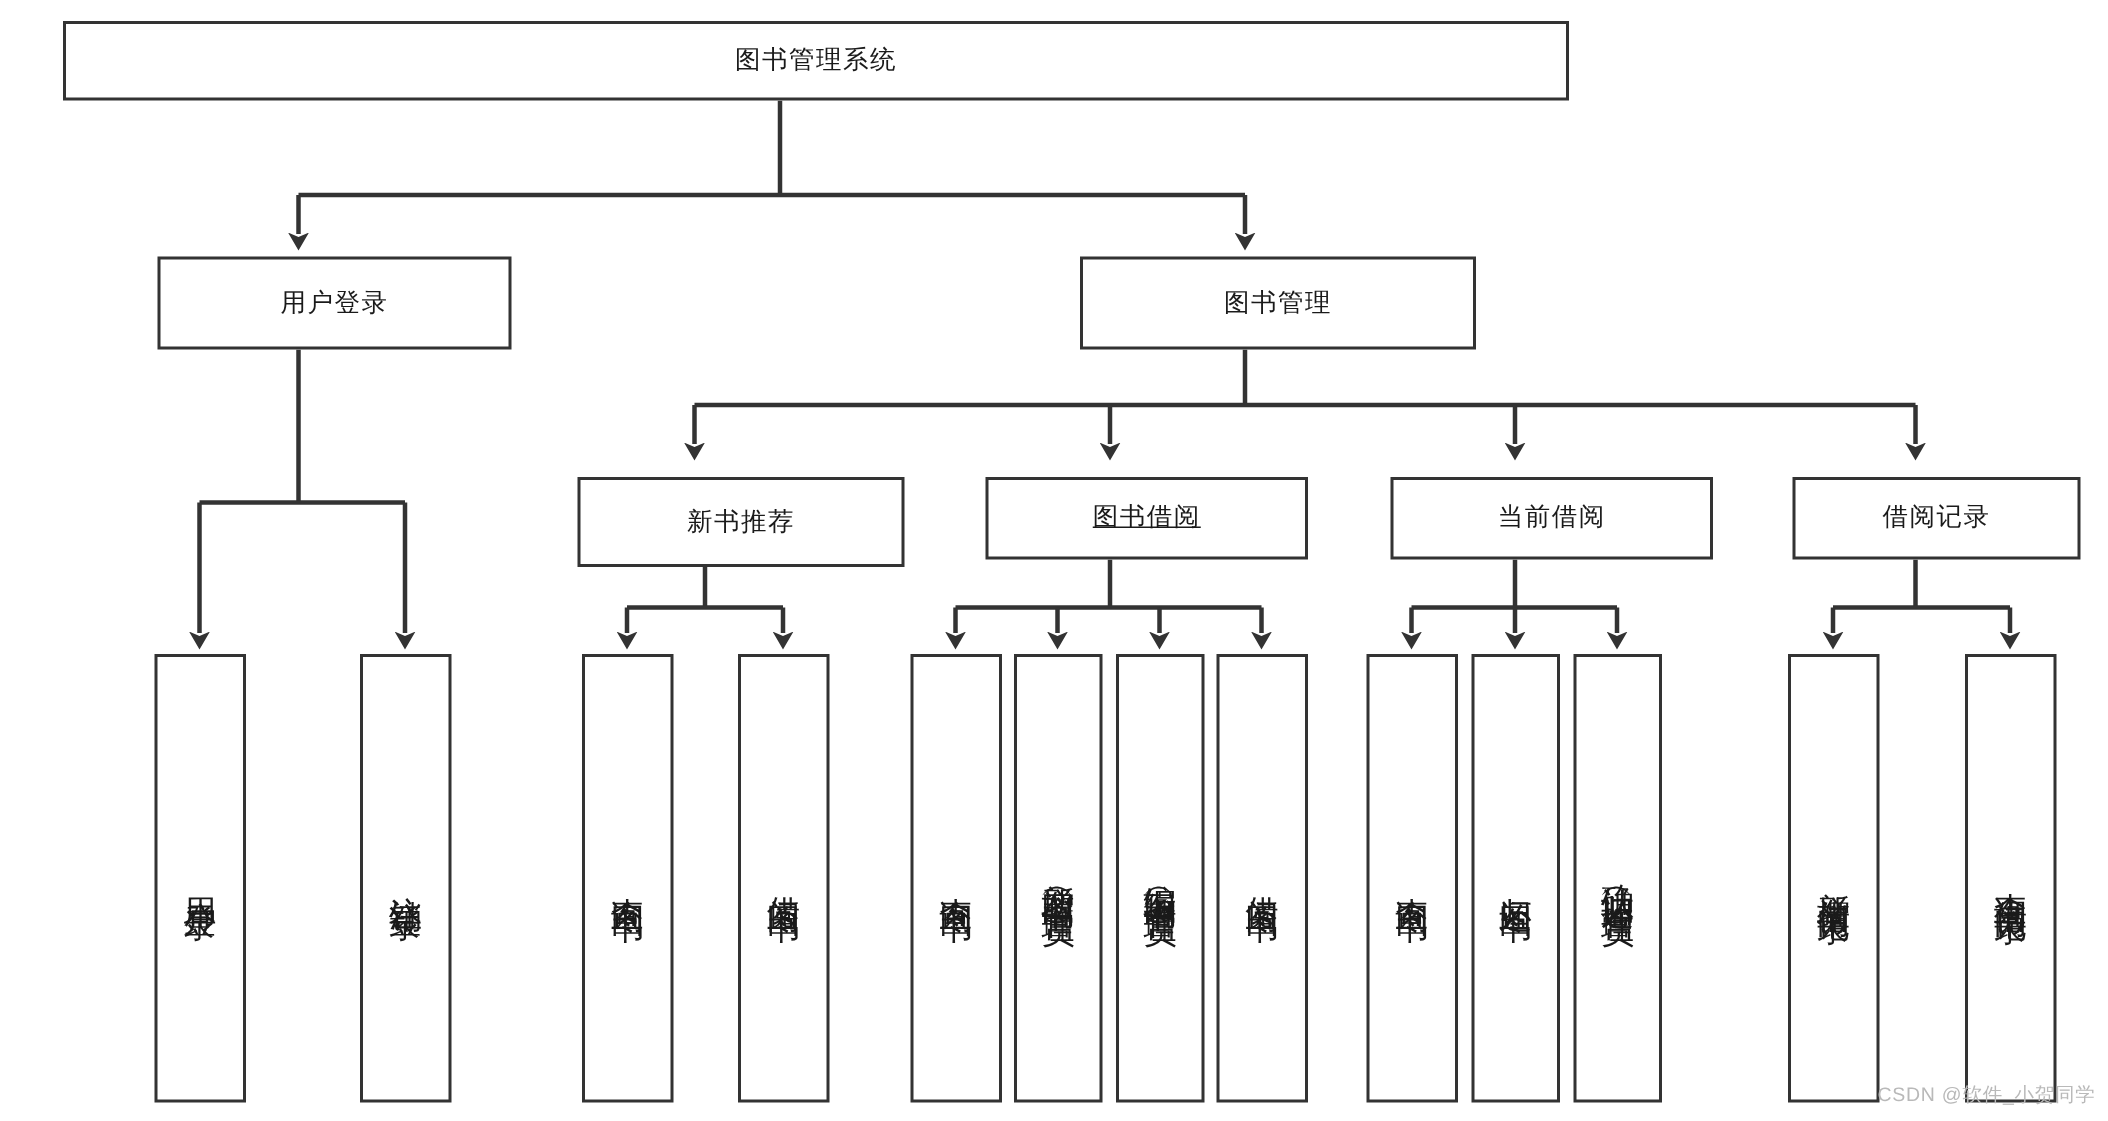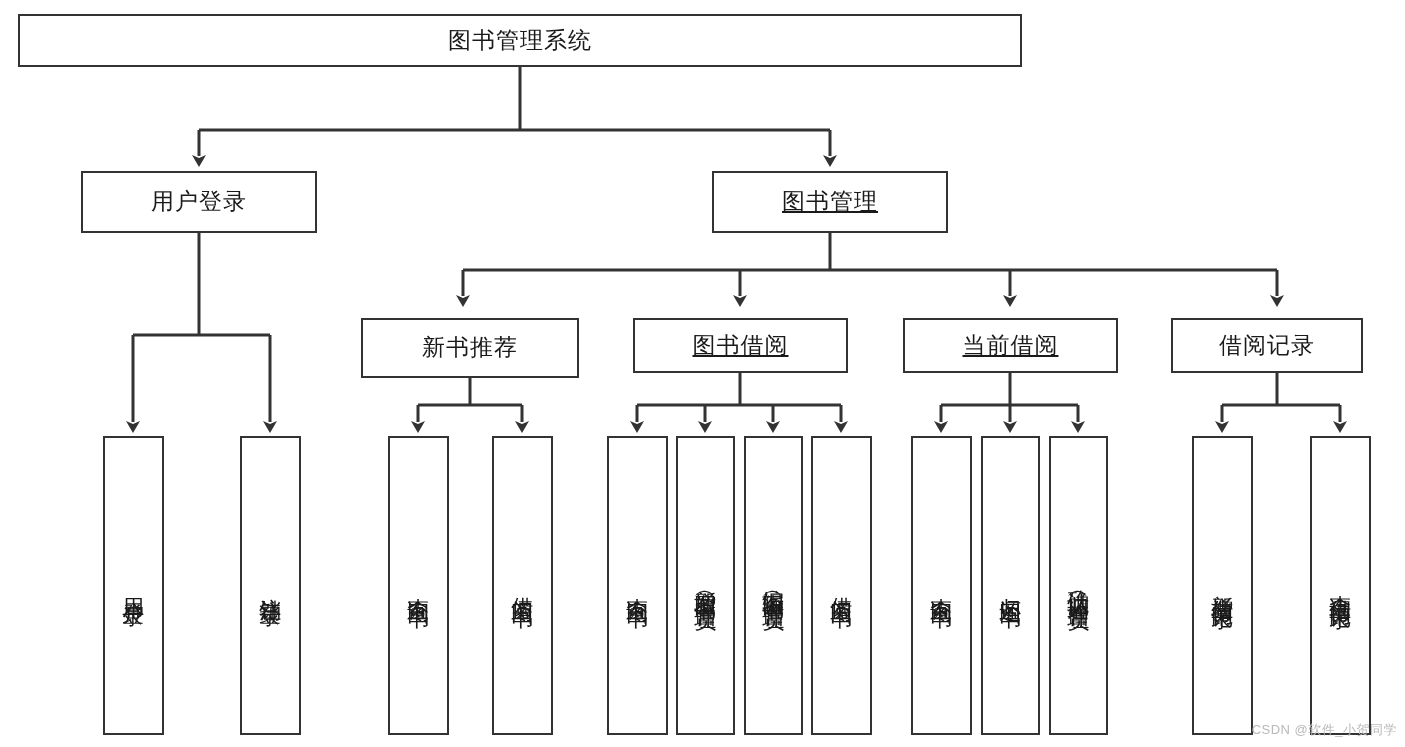--- a/index.html
+++ b/index.html
@@ -30,23 +30,24 @@
     position: absolute;
     box-sizing: border-box;
     background: #ffffff;
     border: 2px solid #333333;
     display: flex;
     align-items: center;
     justify-content: center;
     color: #1a1a1a;
   }
   .node.horiz {
-    font-size: 23px;
+    font-size: 17px;
     letter-spacing: 1px;
     line-height: 1.2;
+    margin-left: 24px;
   }
   .node.vert {
     font-size: 22px;
     line-height: 1.25;
   }
   .node.vert .vlabel {
     writing-mode: vertical-rl;
     text-orientation: upright;
     letter-spacing: 3px;
     white-space: nowrap;
@@ -119,31 +120,31 @@
     </g>
   </svg>
 
   <div class="node horiz" style="left:18px; top:14px; width:1004px; height:53px;">
     <span>图书管理系统</span>
   </div>
 
   <div class="node horiz" style="left:81px; top:171px; width:236px; height:62px;">
     <span>用户登录</span>
   </div>
-  <div class="node horiz" style="left:712px; top:171px; width:236px; height:62px;text-decoration:underline;">
+  <div class="node horiz" style="left:696px; top:171px; width:264px; height:62px;">
     <span>图书管理</span>
   </div>
 
   <div class="node horiz" style="left:361px; top:318px; width:218px; height:60px;">
     <span>新书推荐</span>
   </div>
   <div class="node horiz" style="left:633px; top:318px; width:215px; height:55px;text-decoration:underline;">
     <span>图书借阅</span>
   </div>
-  <div class="node horiz" style="left:903px; top:318px; width:215px; height:55px;text-decoration:underline;">
+  <div class="node horiz" style="left:903px; top:318px; width:215px; height:55px;">
     <span>当前借阅</span>
   </div>
   <div class="node horiz" style="left:1171px; top:318px; width:192px; height:55px;">
     <span>借阅记录</span>
   </div>
 
   <div class="node vert" style="left:103px; top:436px; width:61px; height:299px;">
     <span class="vlabel">用户登录</span>
   </div>
   <div class="node vert" style="left:240px; top:436px; width:61px; height:299px;">

